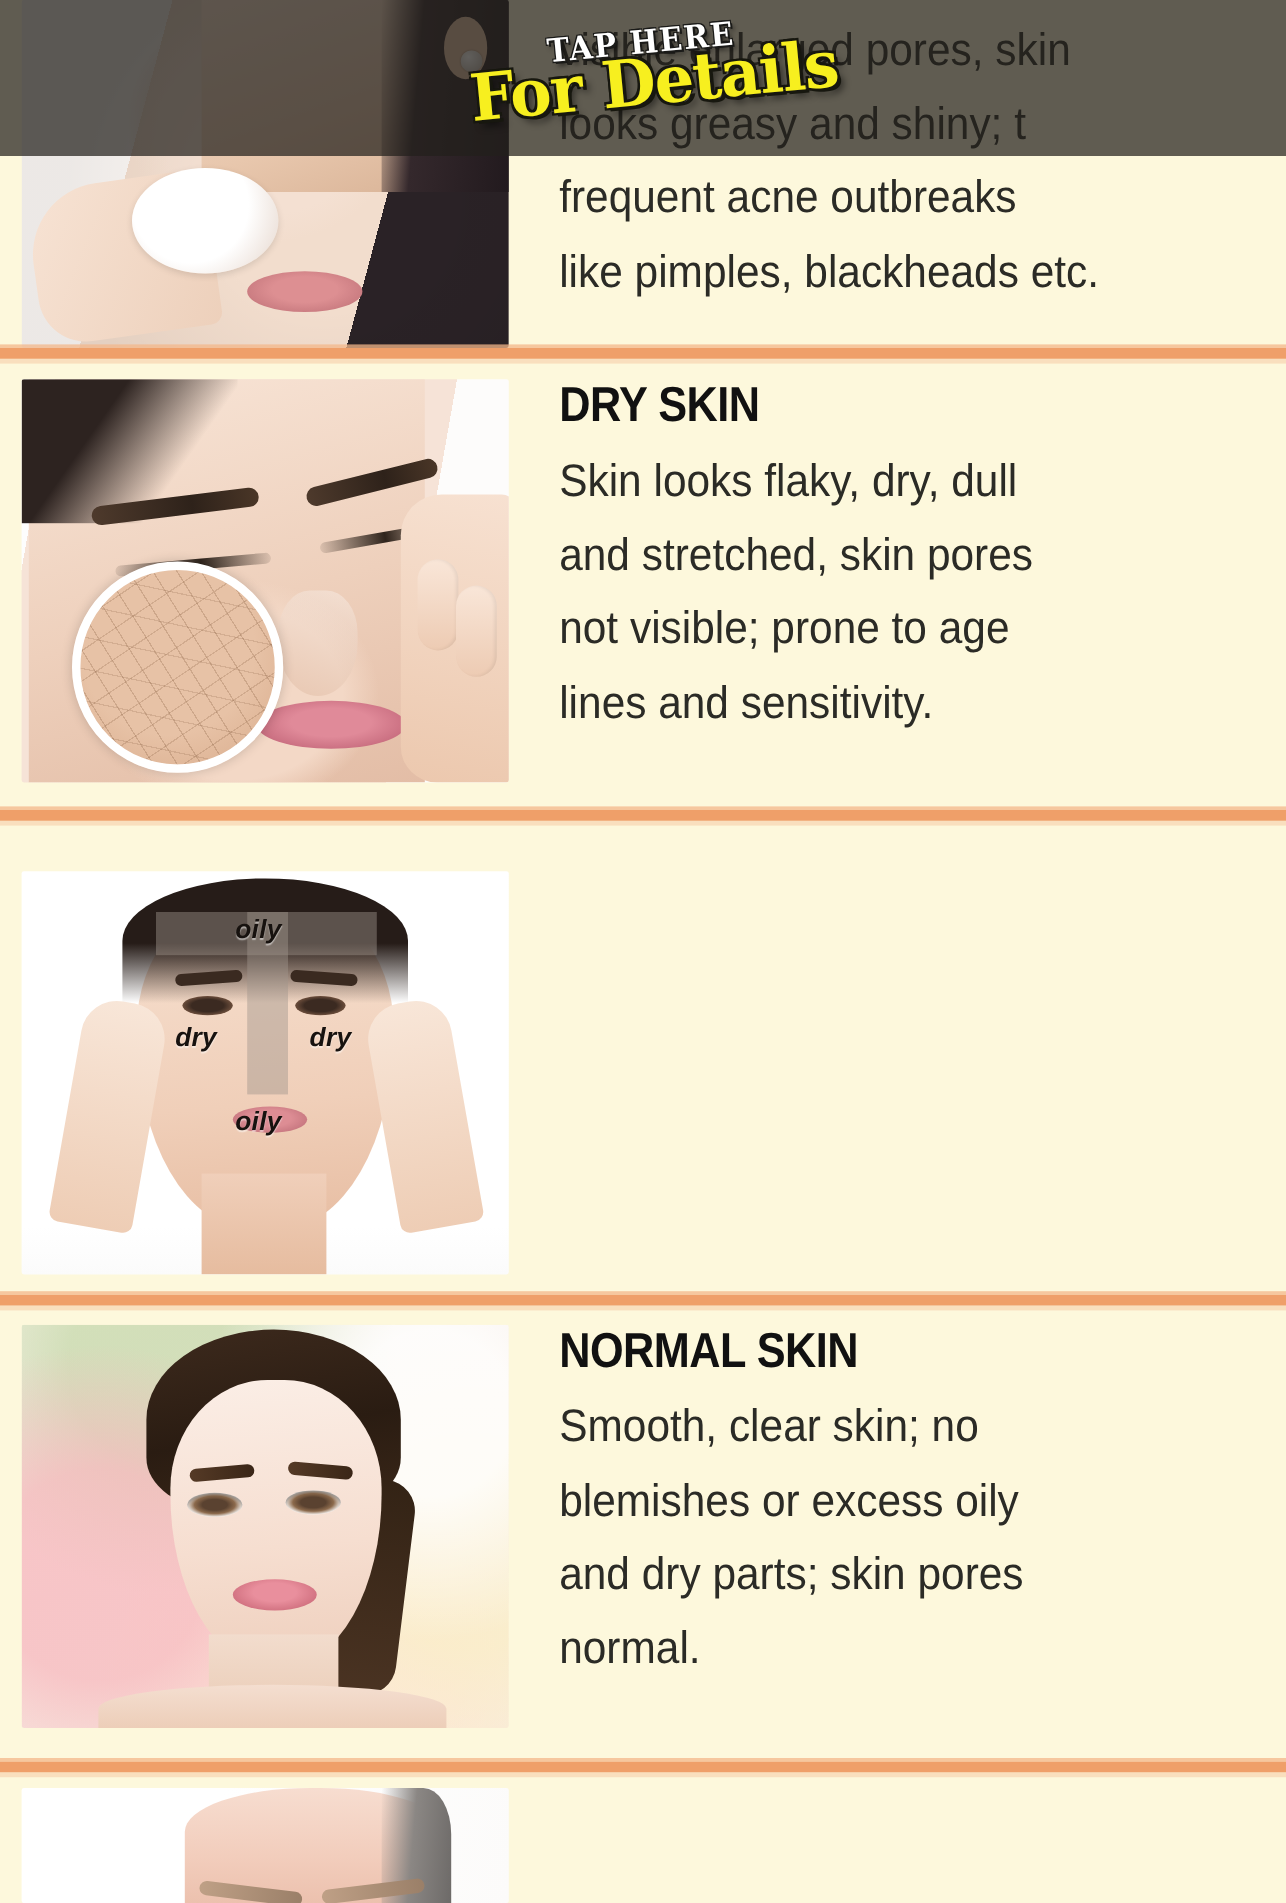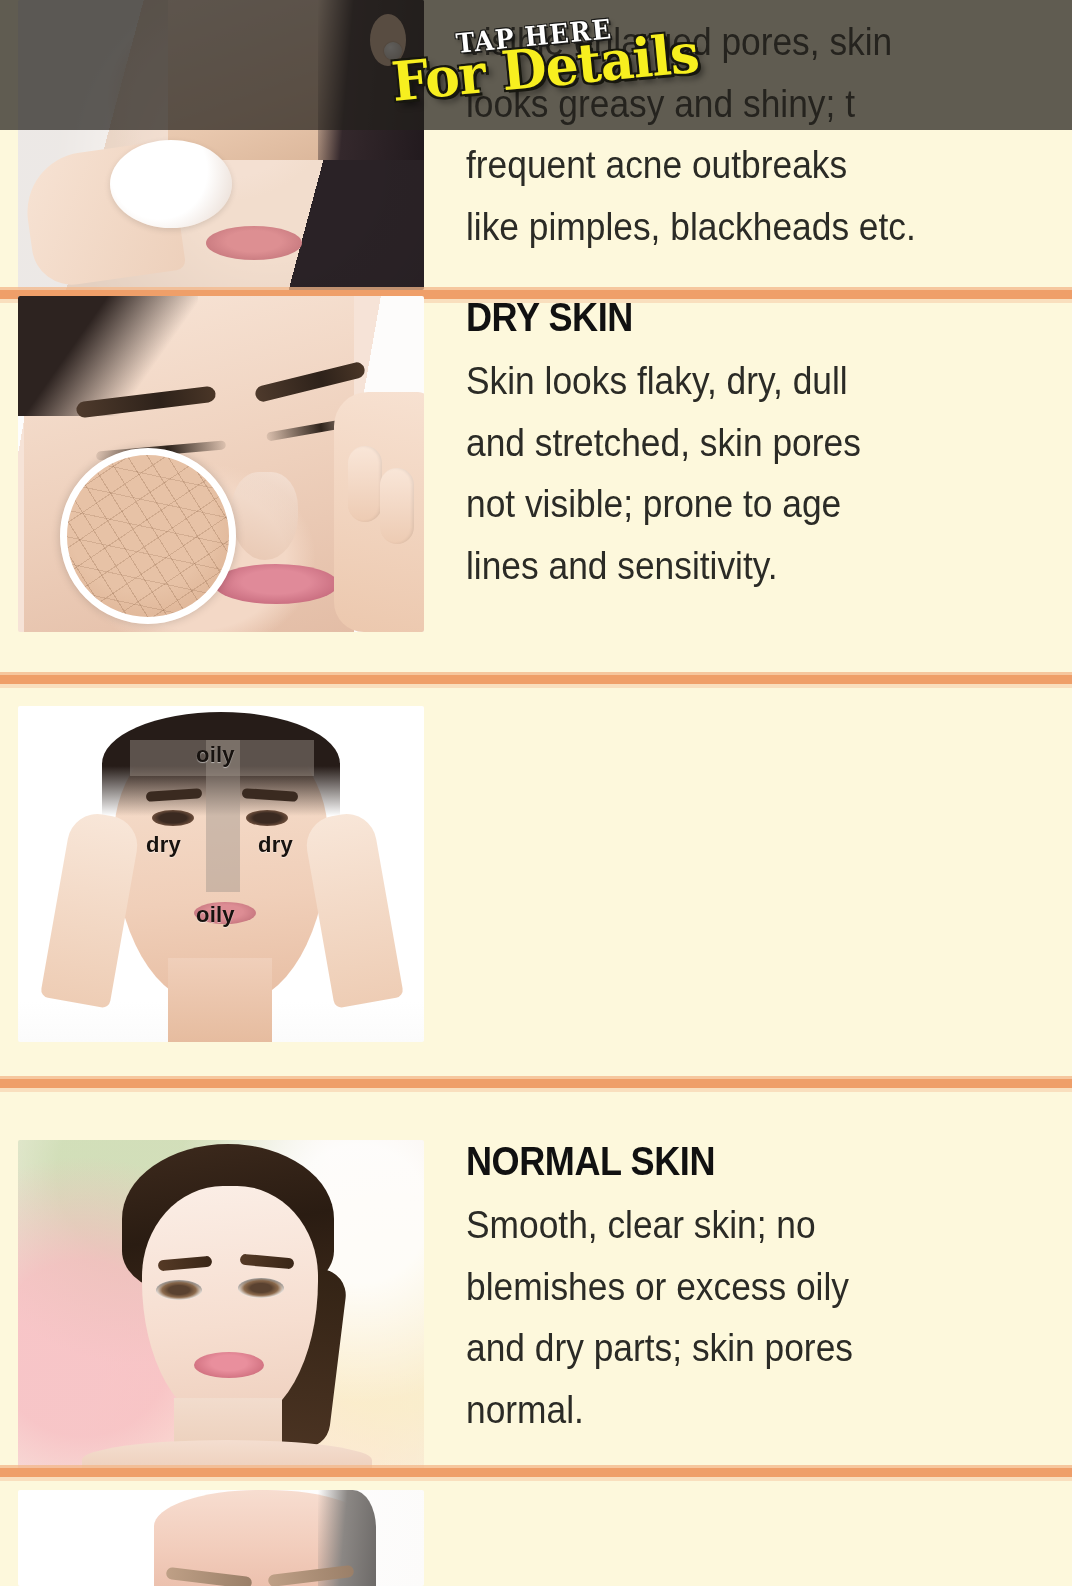--- a/index.html
+++ b/index.html
@@ -395,21 +395,21 @@
       </p>
     </div>
   </div>
 
   <div class="divider" style="top:283px;">
       <b></b>
       <i></i>
       <u></u>
     </div>
 
-  <div class="row" style="top:296px;">
+  <div class="row" style="top:316px;">
     <div class="thumb ph-dry">
       <div class="dry-face"></div>
       <div class="dry-hairline"></div>
       <div class="brow l"></div>
       <div class="brow r"></div>
       <div class="lid l"></div>
       <div class="lid r"></div>
       <div class="dry-nose"></div>
       <div class="dry-lips"></div>
       <div class="dry-hand"></div>
@@ -427,21 +427,21 @@
       </p>
     </div>
   </div>
 
   <div class="divider" style="top:668px;">
       <b></b>
       <i></i>
       <u></u>
     </div>
 
-  <div class="row" style="top:706px;">
+  <div class="row" style="top:726px;font-style:italic;">
     <div class="thumb ph-comb">
       <div class="comb-face"></div>
       <div class="comb-hair"></div>
       <div class="comb-brow l"></div>
       <div class="comb-brow r"></div>
       <div class="comb-eye l"></div>
       <div class="comb-eye r"></div>
       <div class="comb-lips"></div>
       <div class="comb-neck"></div>
       <div class="comb-hand l"></div>
@@ -454,21 +454,21 @@
       <span class="comb-label" style="left:178px;top:196px;">oily</span>
     </div>
   </div>
 
   <div class="divider" style="top:1072px;">
       <b></b>
       <i></i>
       <u></u>
     </div>
 
-  <div class="row" style="top:1140px;">
+  <div class="row" style="top:1104px;">
     <div class="thumb ph-norm">
       <div class="norm-hair"></div>
       <div class="norm-hair-tail"></div>
       <div class="norm-face"></div>
       <div class="norm-brow l"></div>
       <div class="norm-brow r"></div>
       <div class="norm-eye l"></div>
       <div class="norm-eye r"></div>
       <div class="norm-lips"></div>
       <div class="norm-neck"></div>

